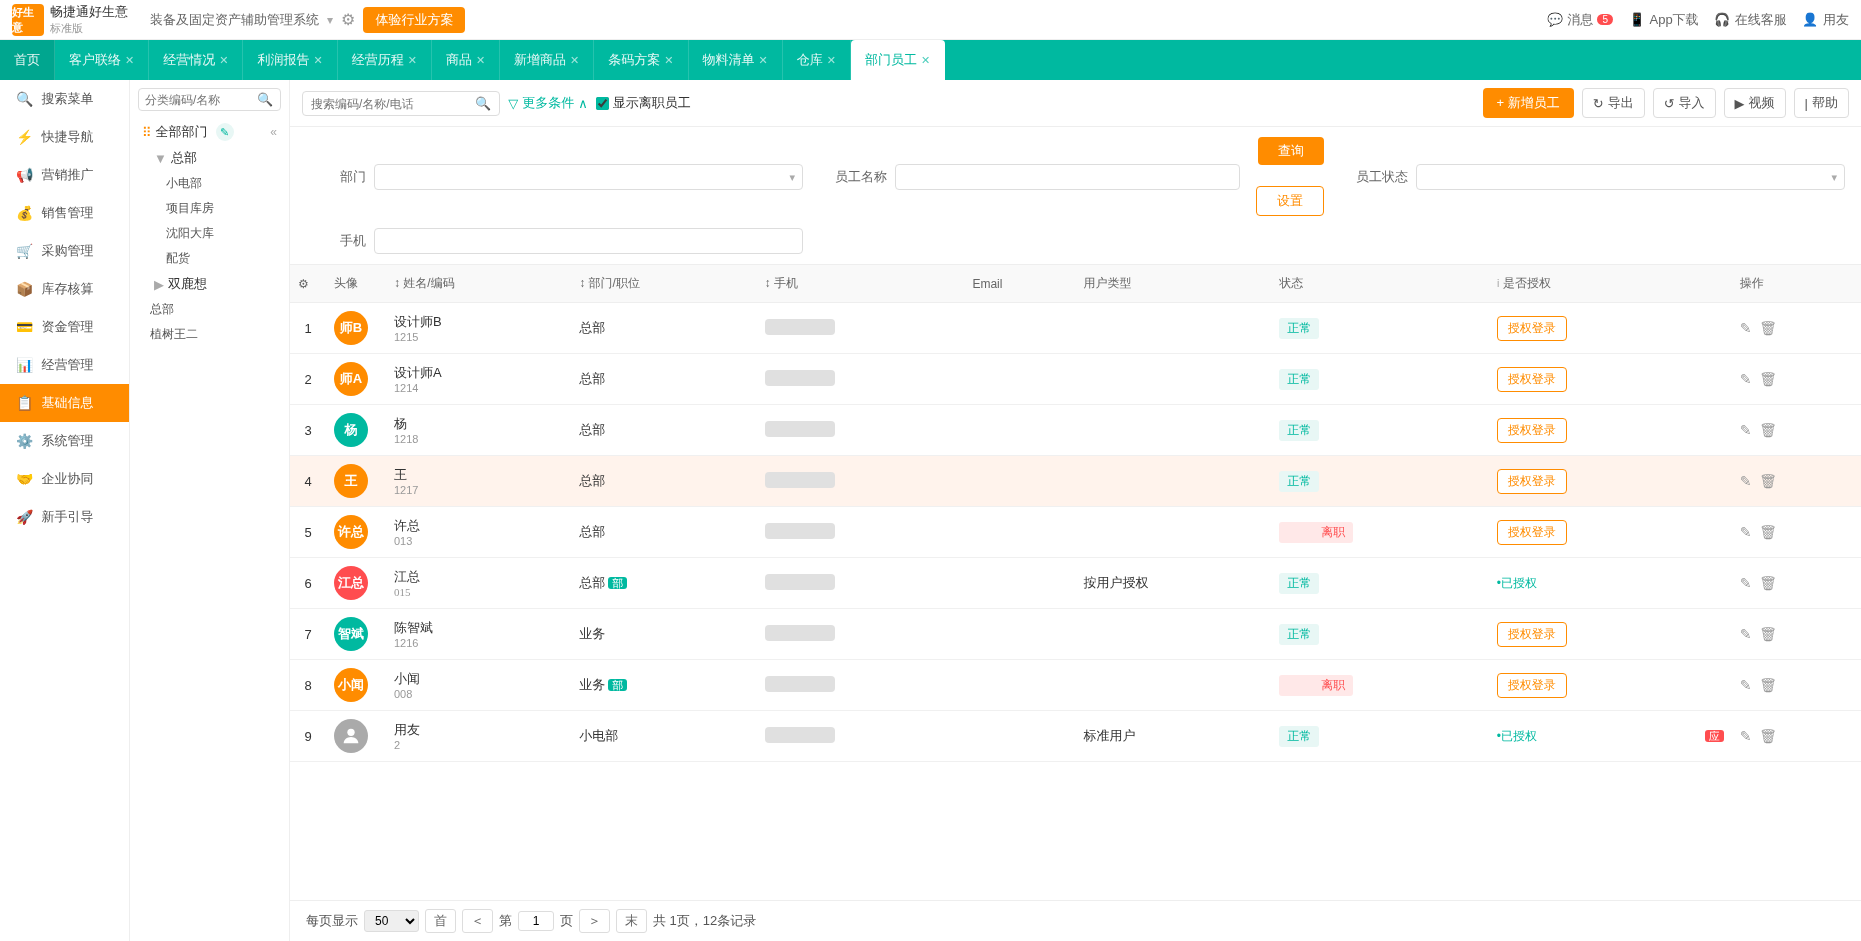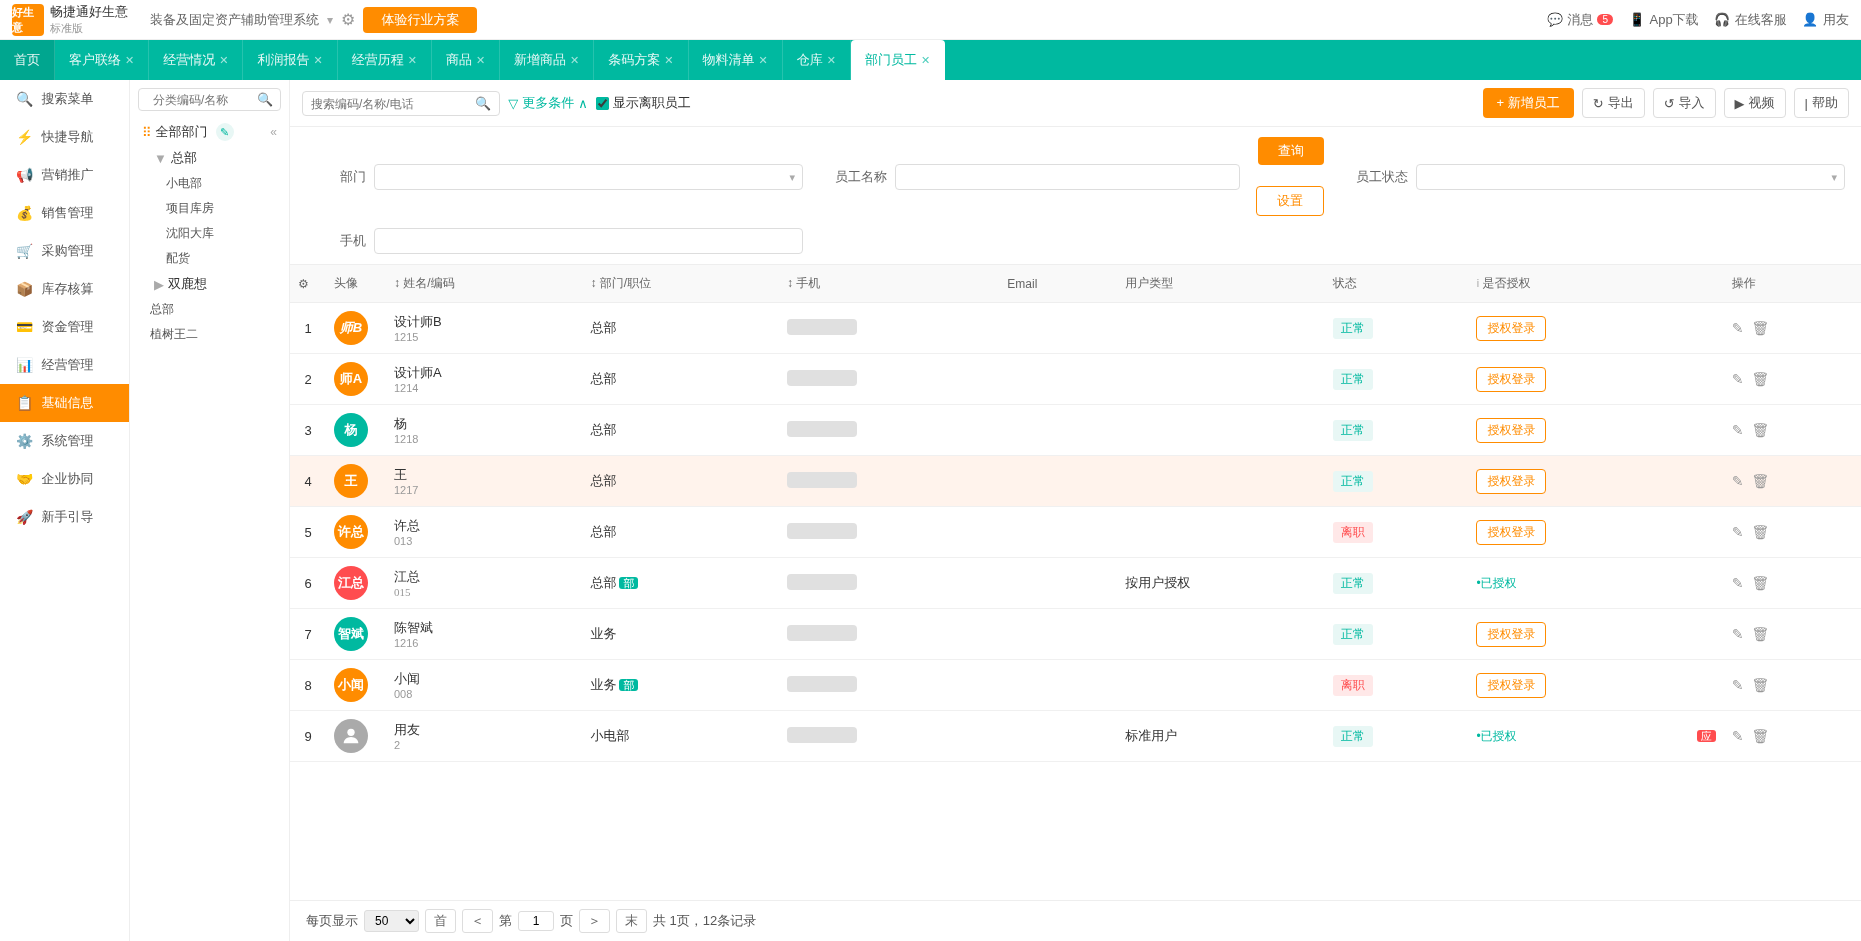--- a/index.html
+++ b/index.html
@@ -8,21 +8,21 @@
     
     .top-bar { height: 40px; background: #fff; display: flex; align-items: center; padding: 0 12px; border-bottom: 1px solid #eee; justify-content: space-between; }
     .top-bar-left { display: flex; align-items: center; gap: 8px; }
     .logo-area { display: flex; align-items: center; gap: 6px; width: 130px; }
     .logo-icon { width: 32px; height: 32px; background: #ff8c00; border-radius: 4px; display: flex; align-items: center; justify-content: center; color: #fff; font-size: 11px; font-weight: bold; }
     .logo-text { font-size: 12px; color: #333; line-height: 1.3; }
     .top-bar-actions { display: flex; align-items: center; gap: 16px; }
     .top-bar-btn { display: flex; align-items: center; gap: 4px; color: #666; cursor: pointer; font-size: 12px; }
     .top-bar-btn .badge { background: #ff4d4f; color: #fff; border-radius: 8px; padding: 0 4px; font-size: 10px; min-width: 16px; text-align: center; }
     .settings-icon { color: #999; cursor: pointer; font-size: 16px; }
-    .trial-btn { background: #ff8c00; color: #fff; border: none; border-radius: 4px; padding: 4px 18px; cursor: pointer; font-size: 13px; }
+    .trial-btn { background: #ff8c00; color: #fff; border: none; border-radius: 4px; padding: 4px 12px; cursor: pointer; font-size: 13px; }
 
     
     .nav-tabs { height: 40px; background: #00b9a0; display: flex; align-items: center; padding: 0 0 0 0; overflow: hidden; }
     .nav-tab { height: 40px; display: flex; align-items: center; padding: 0 14px; color: rgba(255,255,255,0.9); cursor: pointer; white-space: nowrap; font-size: 13px; gap: 4px; border-right: 1px solid rgba(255,255,255,0.15); }
     .nav-tab:first-child { background: rgba(0,0,0,0.1); }
     .nav-tab.active { background: #fff; color: #00b9a0; border-radius: 4px 4px 0 0; }
     .nav-tab .close { font-size: 11px; opacity: 0.7; }
 
     
     .main-layout { display: flex; height: calc(100vh - 80px); }
@@ -32,21 +32,21 @@
     .sidebar-item { display: flex; align-items: center; gap: 8px; padding: 10px 16px; cursor: pointer; color: #555; font-size: 13px; }
     .sidebar-item.active { background: #ff8c00; color: #fff; }
     .sidebar-item .si-icon { font-size: 14px; }
 
     
     .content-area { flex: 1; display: flex; overflow: hidden; }
 
     
     .dept-tree { width: 160px; background: #fff; border-right: 1px solid #eee; padding: 8px; flex-shrink: 0; overflow-y: auto; }
     .dept-search { display: flex; align-items: center; border: 1px solid #ddd; border-radius: 4px; padding: 3px 6px; margin-bottom: 8px; gap: 4px; }
-    .dept-search input { border: none; outline: none; font-size: 12px; width: 100%; margin-left: 8px; }
+    .dept-search input { border: none; outline: none; font-size: 12px; width: 100%; }
     .dept-header { display: flex; align-items: center; gap: 4px; padding: 4px; font-size: 13px; color: #333; cursor: pointer; }
     .dept-node { padding: 4px 4px 4px 12px; cursor: pointer; color: #555; font-size: 12px; display: flex; align-items: center; gap: 4px; }
     .dept-group { padding-left: 8px; }
     .dept-group-header { padding: 4px 4px 4px 8px; cursor: pointer; color: #333; font-size: 12px; display: flex; align-items: center; gap: 4px; }
 
     
     .main-panel { flex: 1; display: flex; flex-direction: column; overflow: hidden; background: #f5f5f5; }
 
     
     .filter-bar { background: #fff; padding: 8px 12px; display: flex; align-items: center; gap: 8px; border-bottom: 1px solid #eee; }
@@ -69,21 +69,21 @@
     .table-wrap { flex: 1; overflow-y: auto; background: #fff; }
     table { width: 100%; border-collapse: collapse; }
     thead tr { background: #f9f9f9; }
     thead th { padding: 10px 8px; text-align: left; color: #666; font-weight: normal; font-size: 12px; border-bottom: 1px solid #eee; white-space: nowrap; }
     tbody tr { border-bottom: 1px solid #f0f0f0; }
     tbody tr.highlighted { background: #fff3ec; }
     tbody td { padding: 8px; color: #333; font-size: 13px; vertical-align: middle; }
     .avatar { width: 34px; height: 34px; border-radius: 50%; display: flex; align-items: center; justify-content: center; color: #fff; font-size: 13px; font-weight: bold; }
     .status-tag { display: inline-block; padding: 2px 8px; border-radius: 3px; font-size: 12px; }
     .status-normal { background: #e8f7f5; color: #00b9a0; }
-    .status-resigned { background: #ffe8e8; color: #ff4d4f; }
+    .status-resigned { background: #ffe8e8; color: #ff4d4f; padding-left: 42px; }
     .auth-btn { background: #fff; color: #ff8c00; border: 1px solid #ff8c00; border-radius: 4px; padding: 3px 10px; cursor: pointer; font-size: 12px; white-space: nowrap; }
     .authorized { color: #00b9a0; font-size: 12px; }
     .ops-btns { display: flex; gap: 8px; }
     .op-btn { color: #999; cursor: pointer; font-size: 14px; }
     .phone-mask { background: #e0e0e0; border-radius: 4px; height: 16px; width: 70px; display: inline-block; }
     .dept-badge { background: #00b9a0; color: #fff; border-radius: 3px; padding: 0 4px; font-size: 11px; margin-left: 3px; }
 
     
     .table-footer { padding: 8px 16px; background: #fff; border-top: 1px solid #eee; display: flex; align-items: center; justify-content: space-between; }
     .pagination { display: flex; align-items: center; gap: 6px; font-size: 12px; color: #555; }
@@ -356,21 +356,21 @@
               <th>状态</th>
               <th><span style="color:#aaa;font-size:11px;">ℹ</span> 是否授权</th>
               <th style="width:20px;"></th>
               <th>操作</th>
             </tr>
           </thead>
           <tbody id="table-body">
           <tr>
                 <td style="text-align: center;">1</td>
                 <td>
-                  <div class="avatar" style="background-color: rgb(255, 140, 0); font-style: italic;">师B</div>
+                  <div class="avatar" style="background-color: rgb(255, 140, 0);">师B</div>
                 </td>
                 <td>
                   <div style="font-size:13px;color:#333;">设计师B</div>
                   <div style="font-size:11px;color:#999;">1215</div>
                 </td>
                 <td><span>总部</span></td>
                 <td><span class="phone-mask"></span></td>
                 <td></td>
                 <td></td>
                 <td><span class="status-tag status-normal">正常</span></td>

